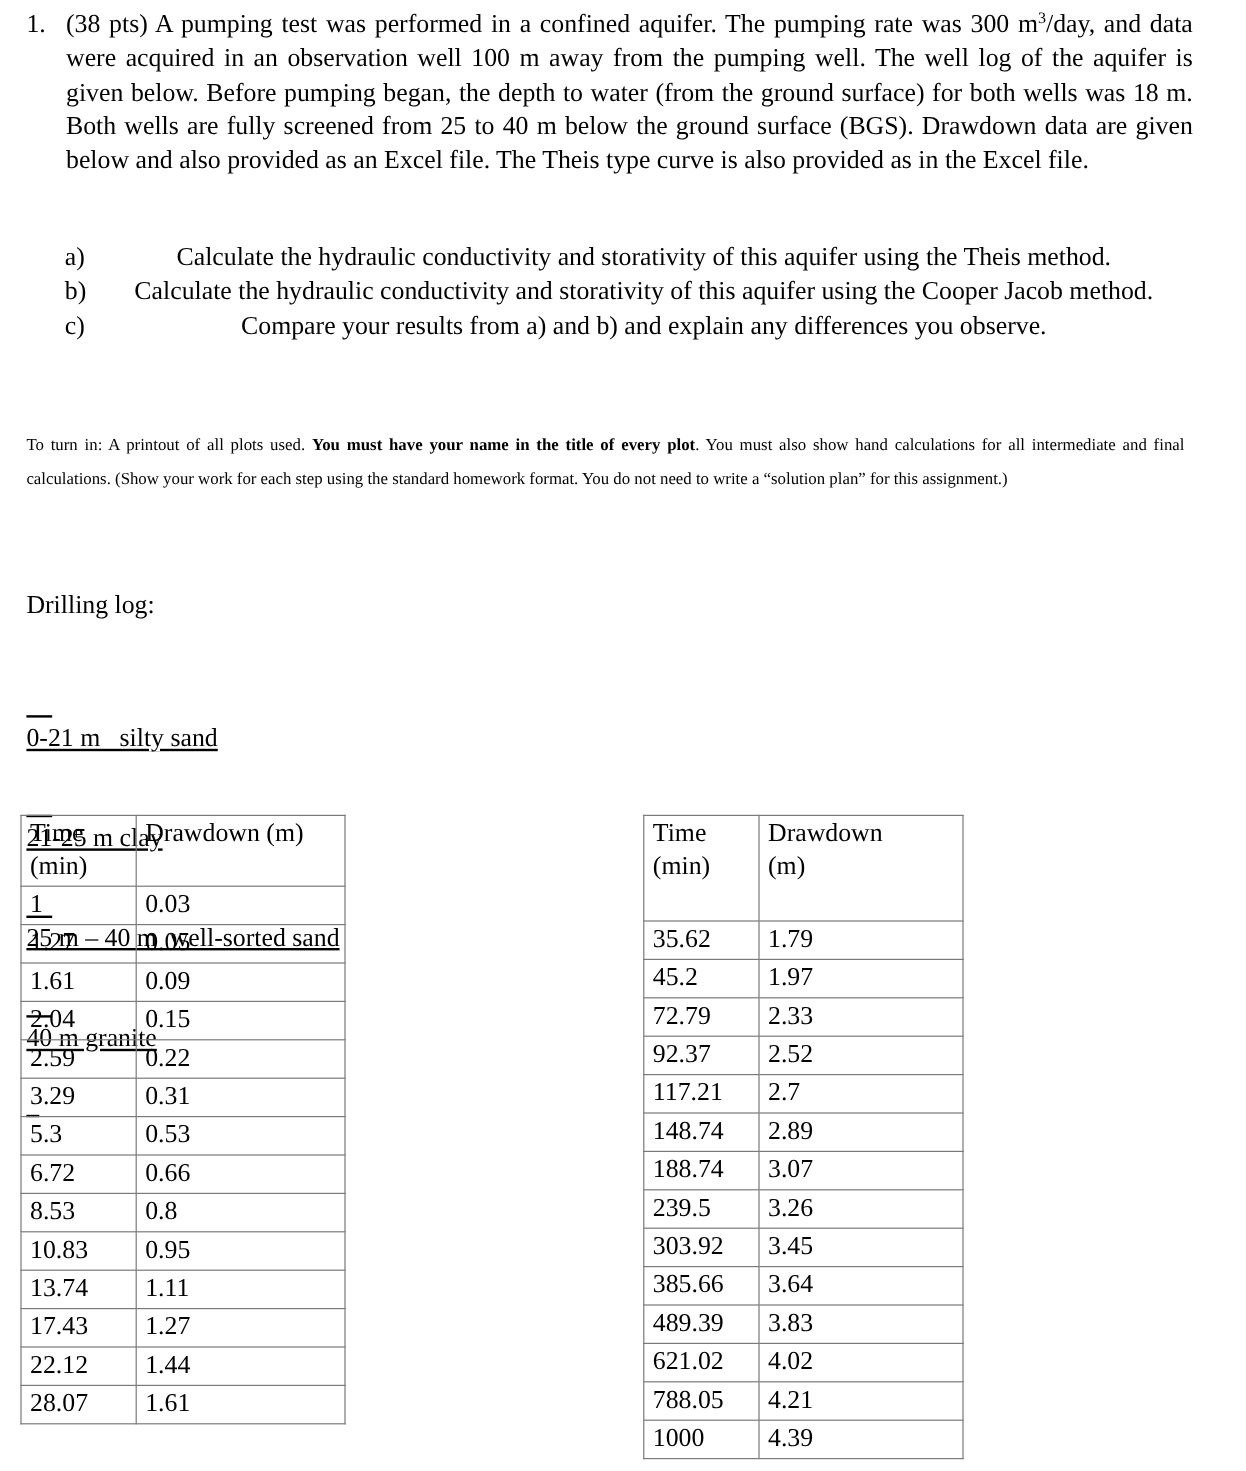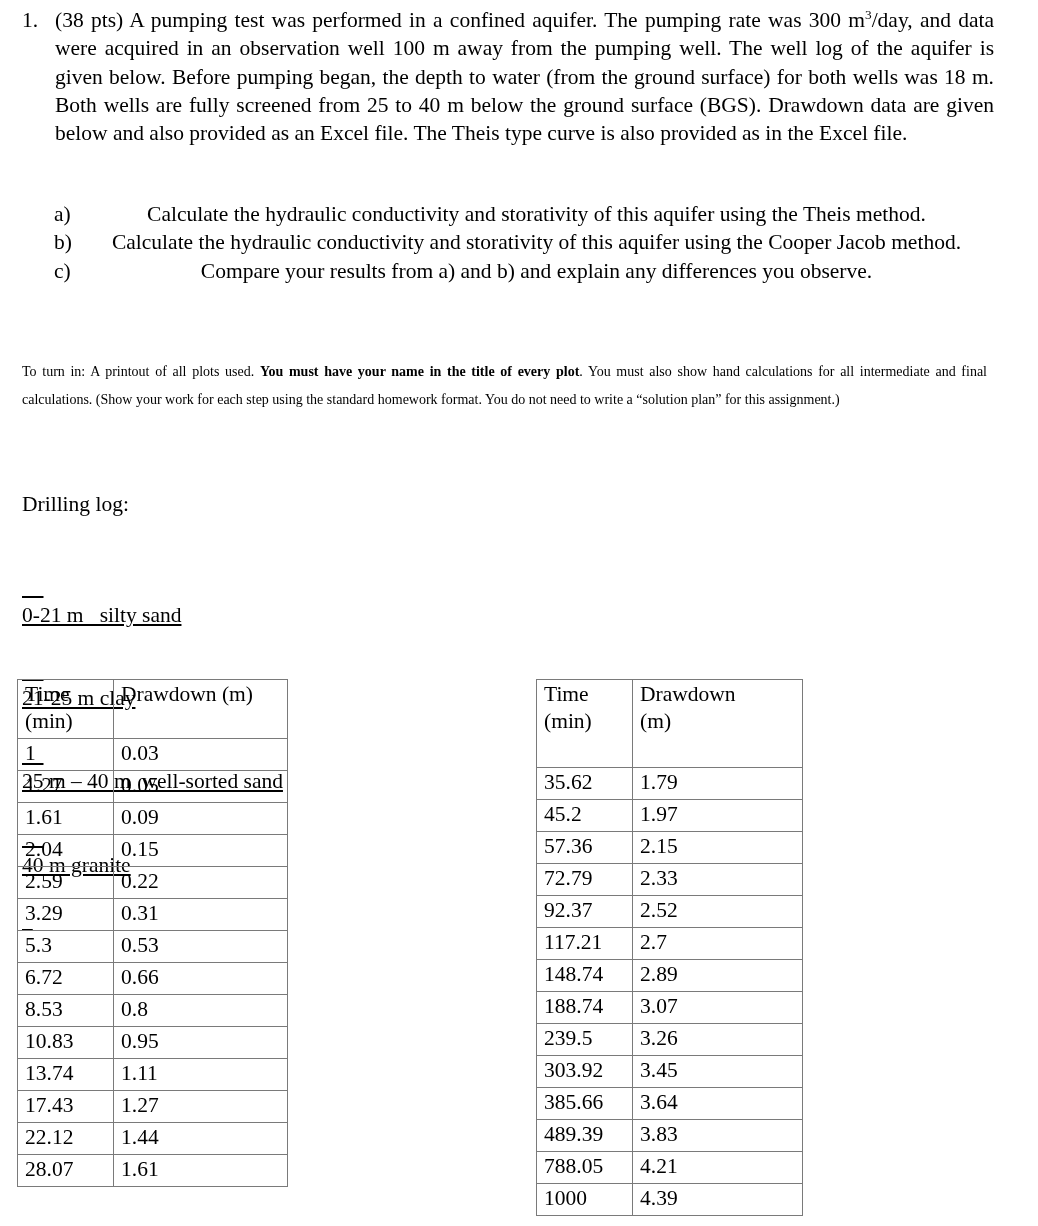--- a/index.html
+++ b/index.html
@@ -271,24 +271,20 @@
     <tbody>
       <tr>
           <td>35.62</td>
           <td>1.79</td>
         </tr>
       <tr>
           <td>45.2</td>
           <td>1.97</td>
         </tr>
       <tr>
-          <td>57.36</td>
-          <td>2.15</td>
-        </tr>
-      <tr>
           <td>72.79</td>
           <td>2.33</td>
         </tr>
       <tr>
           <td>92.37</td>
           <td>2.52</td>
         </tr>
       <tr>
           <td>117.21</td>
           <td>2.7</td>
@@ -311,20 +307,24 @@
         </tr>
       <tr>
           <td>385.66</td>
           <td>3.64</td>
         </tr>
       <tr>
           <td>489.39</td>
           <td>3.83</td>
         </tr>
       <tr>
+          <td>621.02</td>
+          <td>4.02</td>
+        </tr>
+      <tr>
           <td>788.05</td>
           <td>4.21</td>
         </tr>
       <tr>
           <td>1000</td>
           <td>4.39</td>
         </tr>
     </tbody>
   </table>
 

